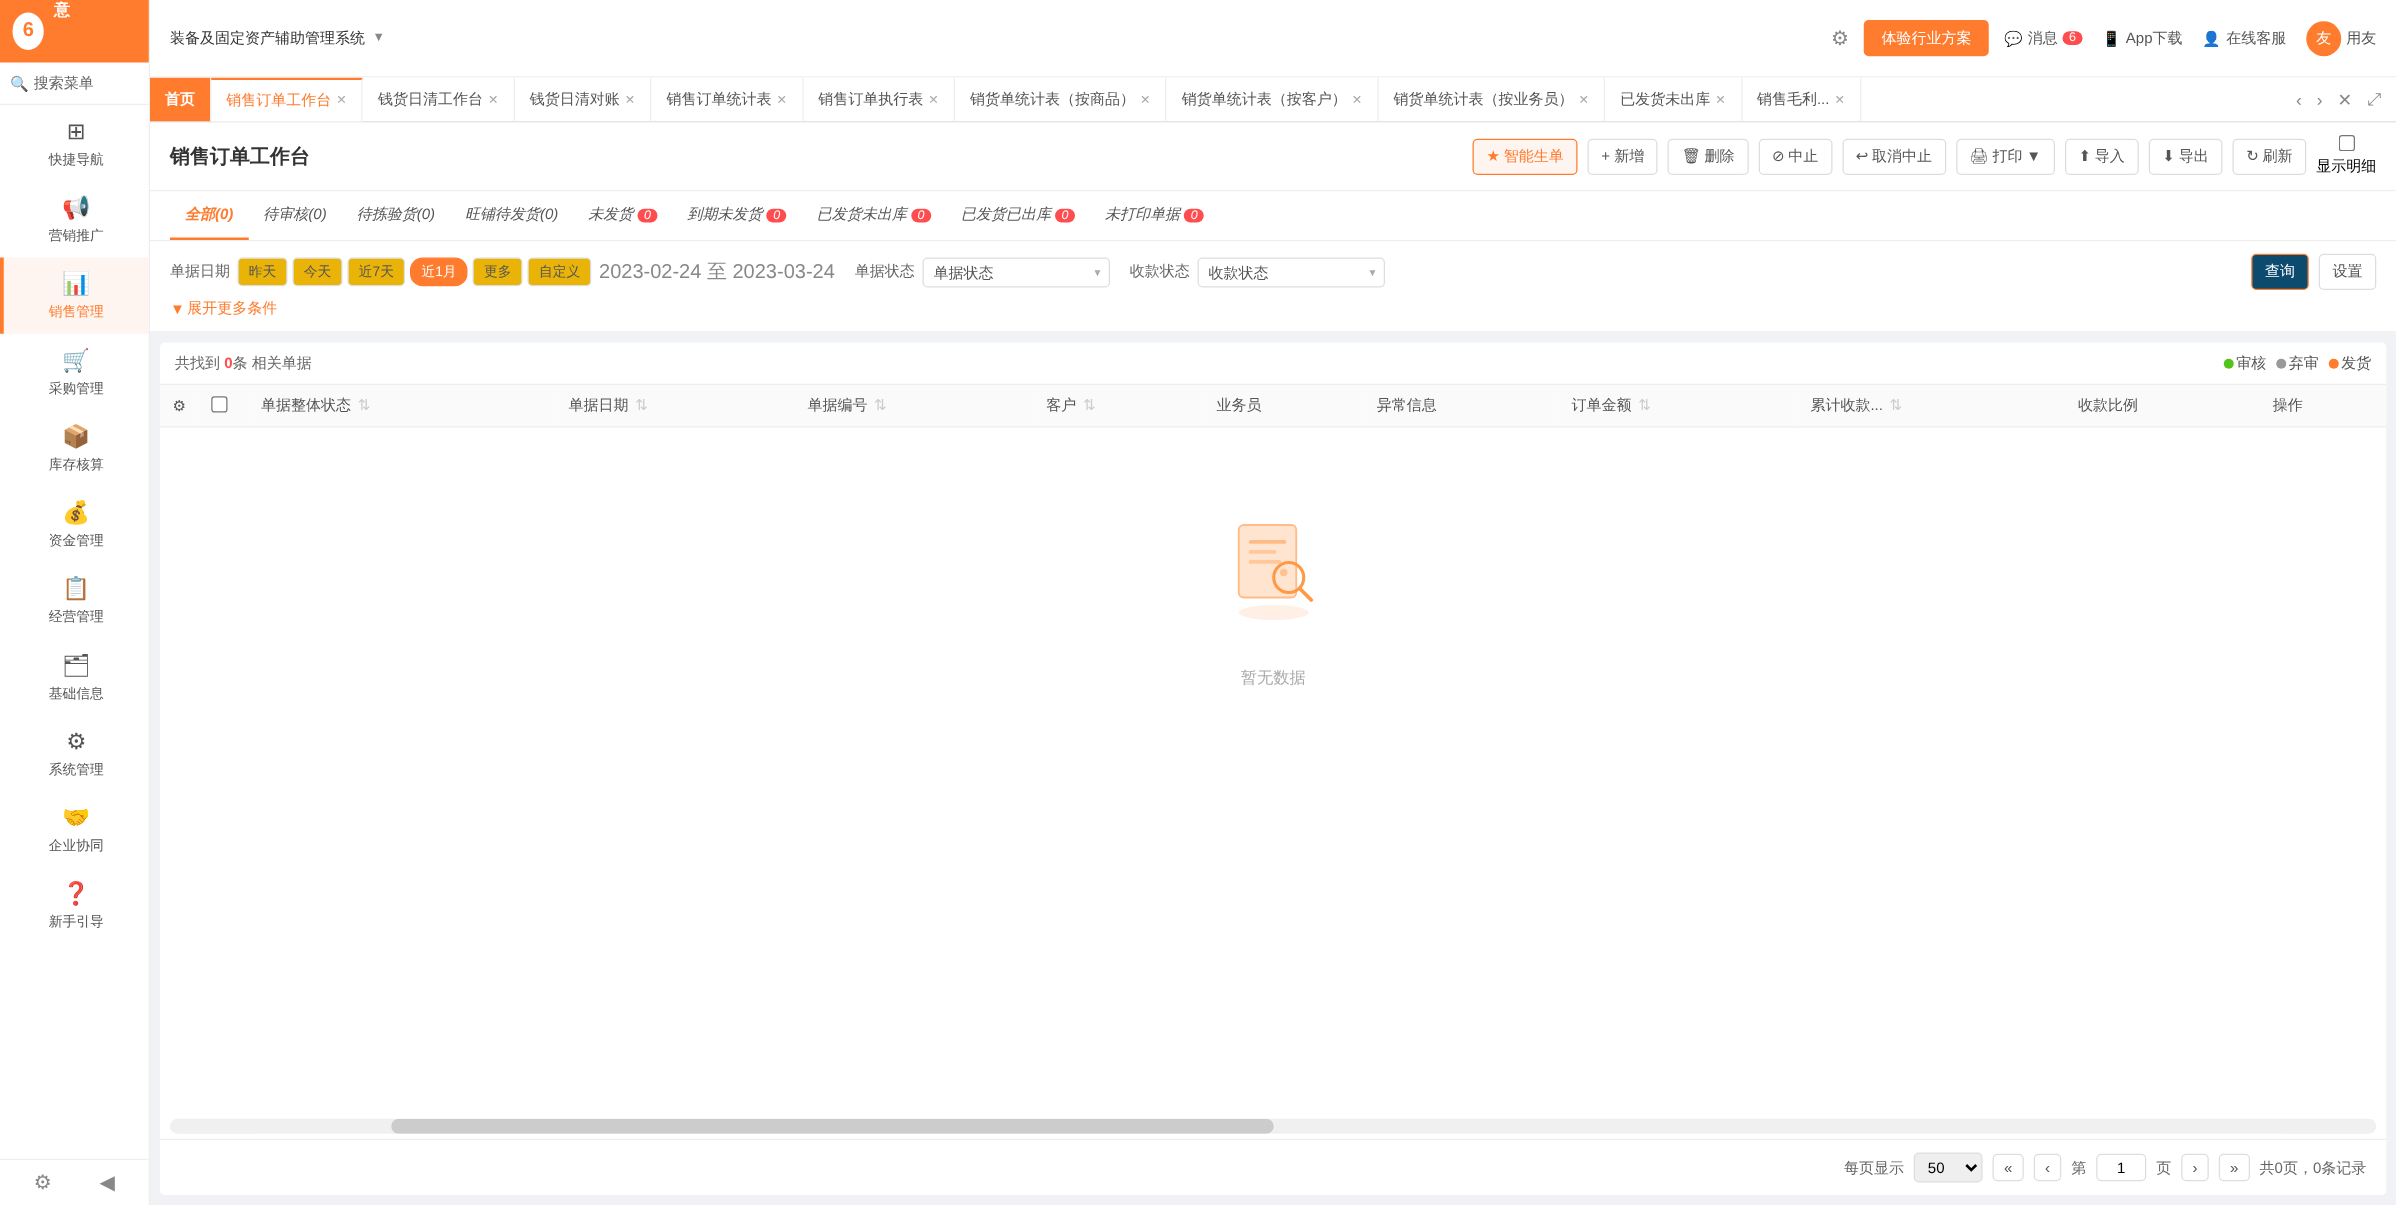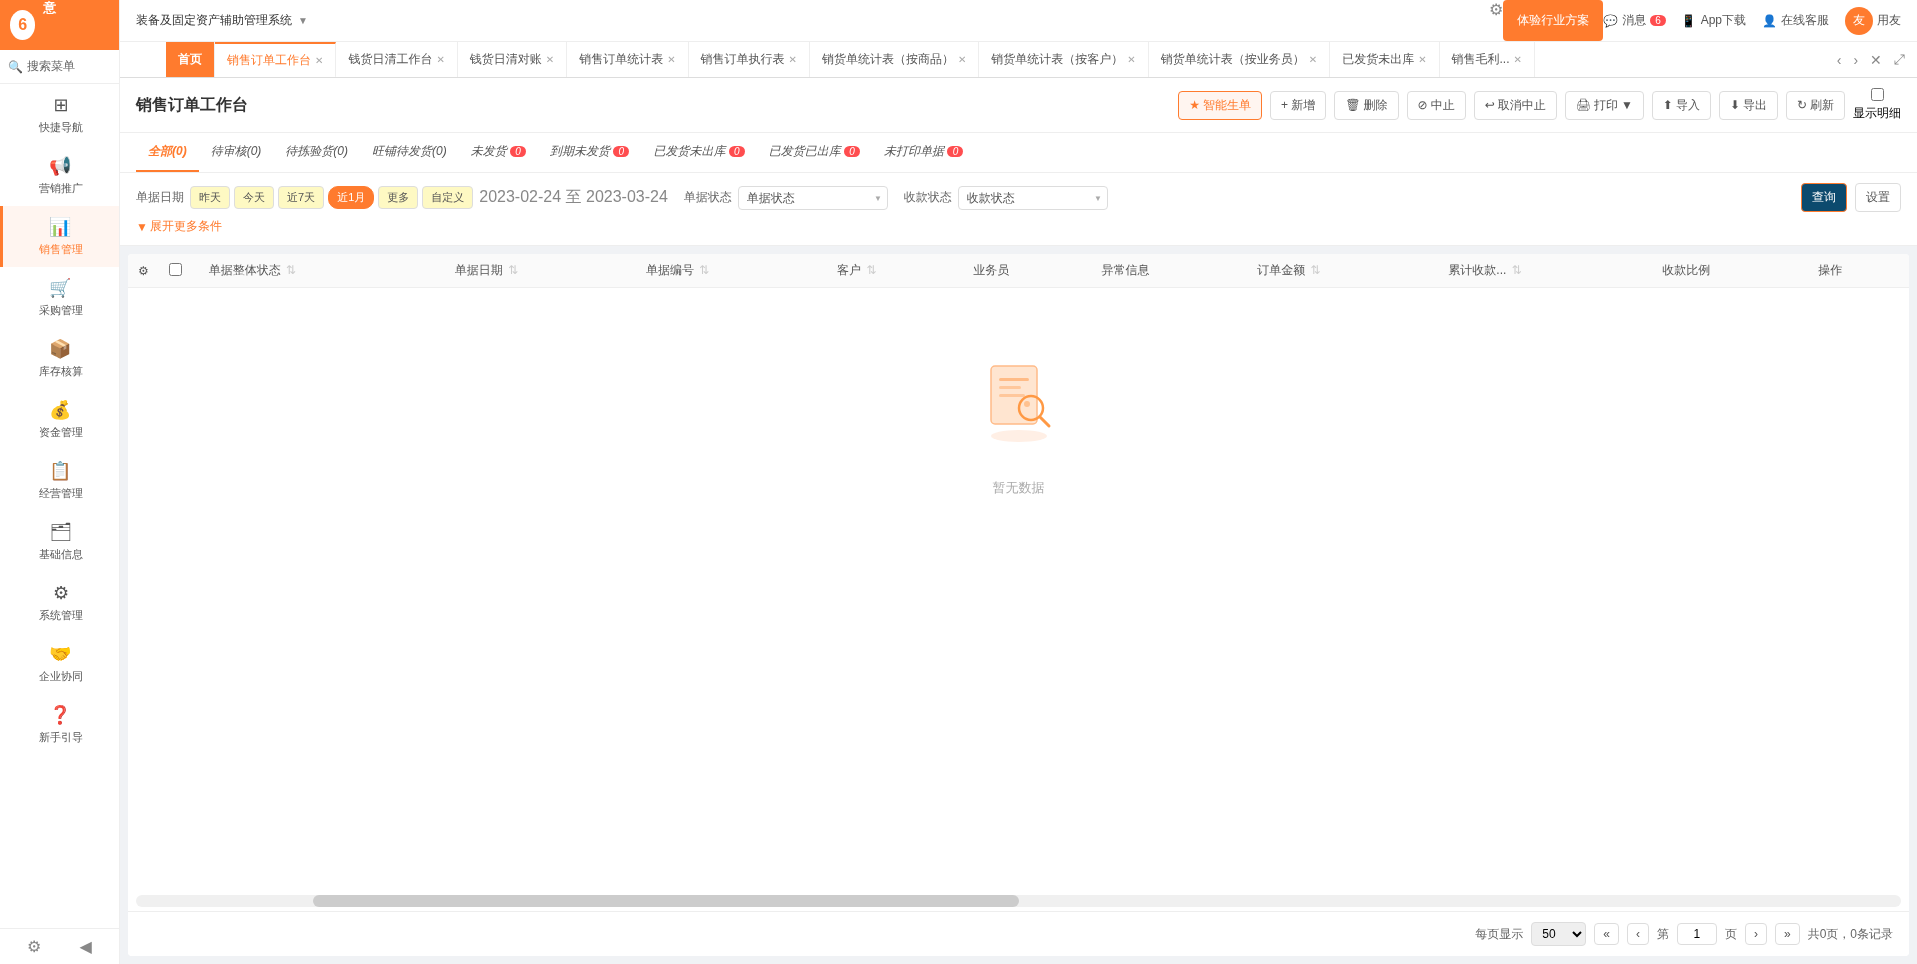--- a/index.html
+++ b/index.html
@@ -16,35 +16,35 @@
     .sidebar-item.active { background: #fff5f0; color: #ff7b2e; border-left-color: #ff7b2e; }
     .sidebar-item-icon { font-size: 18px; }
     .sidebar-item-label { font-size: 11px; text-align: left; }
     .sidebar-bottom { margin-top: auto; padding: 8px; display: flex; justify-content: space-around; border-top: 1px solid #eee; }
     .sidebar-bottom-btn { cursor: pointer; color: #888; font-size: 16px; }
 
     
     .main { flex: 1; display: flex; flex-direction: column; overflow: hidden; }
 
     
-    .topbar { height: 42px; background: #fff; display: flex; padding: 0 16px; border-bottom: 1px solid #eee; }
+    .topbar { height: 62px; background: #fff; display: flex; align-items: center; padding: 0 16px; border-bottom: 1px solid #eee; gap: 12px; }
     .topbar-title { font-size: 13px; color: #333; flex: 1; display: flex; align-items: center; gap: 6px; }
     .topbar-dropdown { color: #888; font-size: 10px; }
     .topbar-settings { color: #888; font-size: 16px; cursor: pointer; }
     .topbar-industry-btn { background: #ff7b2e; color: #fff; border: none; border-radius: 4px; padding: 6px 14px; font-size: 12px; cursor: pointer; }
     .topbar-right { display: flex; align-items: center; gap: 16px; margin-left: auto; }
     .topbar-right-item { display: flex; align-items: center; gap: 4px; color: #555; cursor: pointer; font-size: 12px; }
     .topbar-badge { background: #ff4d4f; color: #fff; border-radius: 10px; padding: 0 5px; font-size: 10px; }
     .topbar-avatar { width: 28px; height: 28px; background: #ff7b2e; border-radius: 50%; display: flex; align-items: center; justify-content: center; color: #fff; font-size: 12px; }
 
     
     .tabbar { background: #fff; display: flex; align-items: center; border-bottom: 1px solid #ddd; overflow: hidden; height: 36px; }
     .tab { display: flex; align-items: center; padding: 0 12px; height: 36px; border-right: 1px solid #eee; cursor: pointer; white-space: nowrap; color: #555; font-size: 12px; gap: 4px; flex-shrink: 0; }
     .tab.active { background: #fff; color: #ff7b2e; border-top: 2px solid #ff7b2e; border-bottom: 2px solid #fff; margin-bottom: -1px; }
-    .tab-home { background: #ff7b2e; color: #fff; font-weight: bold; margin-left: 46px; }
+    .tab-home { background: #ff7b2e; color: #fff; font-weight: bold; }
     .tab-close { color: #aaa; font-size: 10px; cursor: pointer; }
     .tabbar-nav { display: flex; align-items: center; margin-left: auto; padding: 0 8px; gap: 4px; }
     .tabbar-nav-btn { cursor: pointer; color: #888; padding: 2px 4px; font-size: 14px; }
 
     
     .content { flex: 1; display: flex; flex-direction: column; overflow: hidden; background: #f0f2f5; padding: 0; }
 
     
     .page-header { background: #fff; padding: 10px 16px; display: flex; align-items: center; justify-content: space-between; border-bottom: 1px solid #eee; }
     .page-title { font-size: 16px; font-weight: bold; color: #333; }
@@ -58,21 +58,21 @@
     .subtab { padding: 10px 12px; cursor: pointer; color: #555; white-space: nowrap; border-bottom: 2px solid transparent; font-size: 12px; }
     .subtab.active { color: #ff7b2e; border-bottom-color: #ff7b2e; font-weight: bold; }
     .subtab-badge { display: inline-block; background: #ff4d4f; color: #fff; border-radius: 10px; padding: 0 4px; font-size: 10px; min-width: 16px; text-align: center; }
 
     
     .filter-area { background: #fff; padding: 10px 16px; border-bottom: 1px solid #eee; }
     .filter-row { display: flex; align-items: center; gap: 16px; flex-wrap: wrap; }
     .filter-item { display: flex; align-items: center; gap: 6px; }
     .filter-label { color: #666; white-space: nowrap; }
     .filter-date-btns { display: flex; align-items: center; gap: 4px; }
-    .filter-date-btn { padding: 3px 8px; border: 1px solid #ddd; border-radius: 4px; cursor: pointer; color: #555; background: #fef9c3; font-size: 11px; }
+    .filter-date-btn { padding: 3px 8px; border: 1px solid #ddd; border-radius: 4px; cursor: pointer; color: #555; background: #eab308; font-size: 11px; }
     .filter-date-btn.active { background: #ff7b2e; color: #fff; border-color: #ff7b2e; border-radius: 10px; }
     .filter-date-range { color: #888; font-size: 16px; }
     .filter-select { border: 1px solid #ddd; border-radius: 4px; padding: 4px 24px 4px 8px; color: #555; background: #fff; appearance: none; cursor: pointer; min-width: 150px; font-size: 12px; }
     .filter-expand-btn { color: #ff7b2e; cursor: pointer; display: flex; align-items: center; gap: 2px; font-size: 12px; margin-left: auto; }
     .filter-select-wrapper { position: relative; display: inline-block; }
     .filter-select-wrapper::after { content: '▼'; position: absolute; right: 6px; top: 50%; transform: translateY(-50%); color: #aaa; font-size: 8px; pointer-events: none; }
 
     
     .table-area { flex: 1; background: #fff; margin: 8px; border-radius: 4px; overflow: hidden; display: flex; flex-direction: column; }
     .table-toolbar { padding: 8px 12px; display: flex; align-items: center; justify-content: space-between; border-bottom: 1px solid #eee; }
@@ -360,20 +360,39 @@
       </div>
       <div style="margin-top:6px;text-align:center;">
         <span class="filter-expand-btn">
           <span>▼</span>
           <span>展开更多条件</span>
         </span>
       </div>
     </div>
 
     <div class="table-area">
+      <div class="table-toolbar">
+        <div class="table-count">
+          共找到 <strong>0</strong><span>条</span> 相关单据
+        </div>
+        <div class="table-actions">
+          <span class="table-action-btn">
+            <span class="dot dot-green"></span>
+            <span>审核</span>
+          </span>
+          <span class="table-action-btn">
+            <span class="dot dot-gray"></span>
+            <span>弃审</span>
+          </span>
+          <span class="table-action-btn">
+            <span class="dot dot-orange"></span>
+            <span>发货</span>
+          </span>
+        </div>
+      </div>
 
       <div class="table-scroll">
         <table class="data-table">
           <thead>
             <tr>
               <th class="th-settings">⚙</th>
               <th class="th-checkbox"><input type="checkbox" style=""></th>
               <th>
                 <span>单据整体状态</span>
                 <span class="sort-icon">⇅</span>

